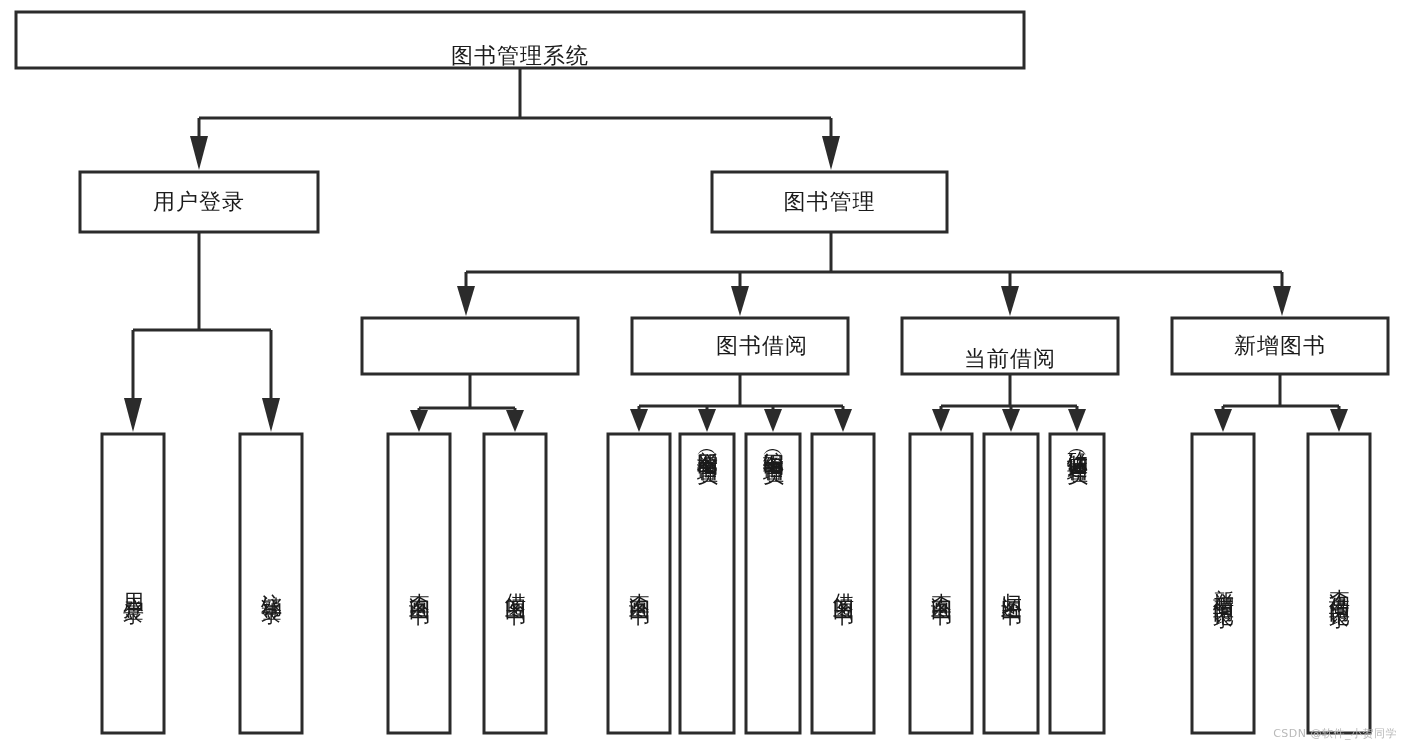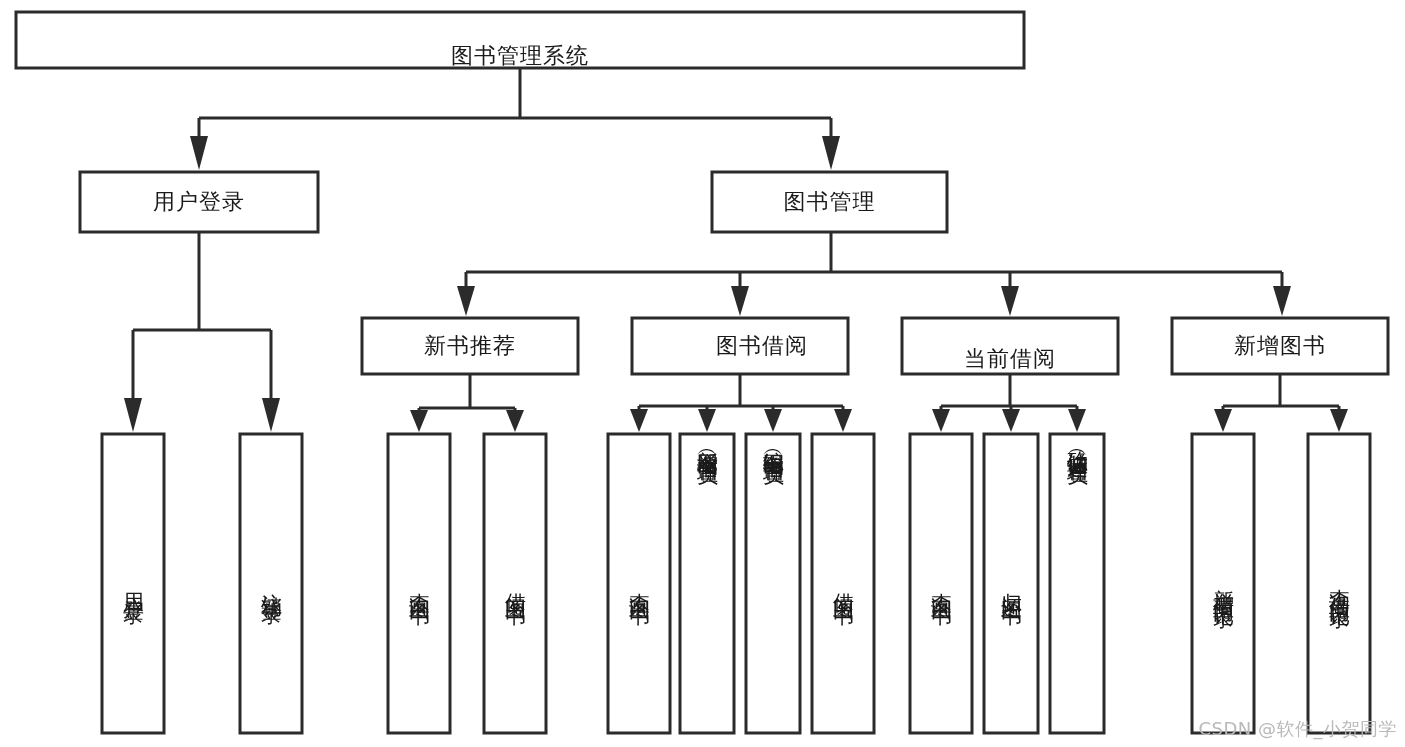--- a/index.html
+++ b/index.html
@@ -72,21 +72,21 @@
     font-size: 22px;
     color: #1a1a1a;
     letter-spacing: 1px;
     white-space: nowrap;
   }
   #watermark {
     position: absolute;
     right: 8px;
     bottom: 6px;
     font-family: "DejaVu Sans", "Liberation Sans", sans-serif;
-    font-size: 18px;
+    font-size: 11px;
     color: #b9b9b9;
     white-space: nowrap;
     letter-spacing: 0.5px;
   }
 </style>
 </head>
 <body>
 
 <div id="diagram-root">
 
@@ -195,23 +195,20 @@
 
   <div class="hlabel-wrap" style="left:16px; top:12px; width:1008px; height:56px;margin-top:16px;">
     <span class="hlabel-text">图书管理系统</span>
   </div>
   <div class="hlabel-wrap" style="left:80px; top:172px; width:238px; height:60px;">
     <span class="hlabel-text">用户登录</span>
   </div>
   <div class="hlabel-wrap" style="left:712px; top:172px; width:235px; height:60px;border-radius:22px;">
     <span class="hlabel-text">图书管理</span>
   </div>
-  <div class="hlabel-wrap" style="left:362px; top:318px; width:216px; height:56px;">
-    <span class="hlabel-text">新书推荐</span>
-  </div>
   <div class="hlabel-wrap" style="left:632px; top:318px; width:260px; height:56px;">
     <span class="hlabel-text">图书借阅</span>
   </div>
   <div class="hlabel-wrap" style="left:902px; top:318px; width:216px; height:56px;align-items:flex-end;">
     <span class="hlabel-text">当前借阅</span>
   </div>
   <div class="hlabel-wrap" style="left:1172px; top:318px; width:216px; height:56px;">
     <span class="hlabel-text">新增图书</span>
   </div>
 

